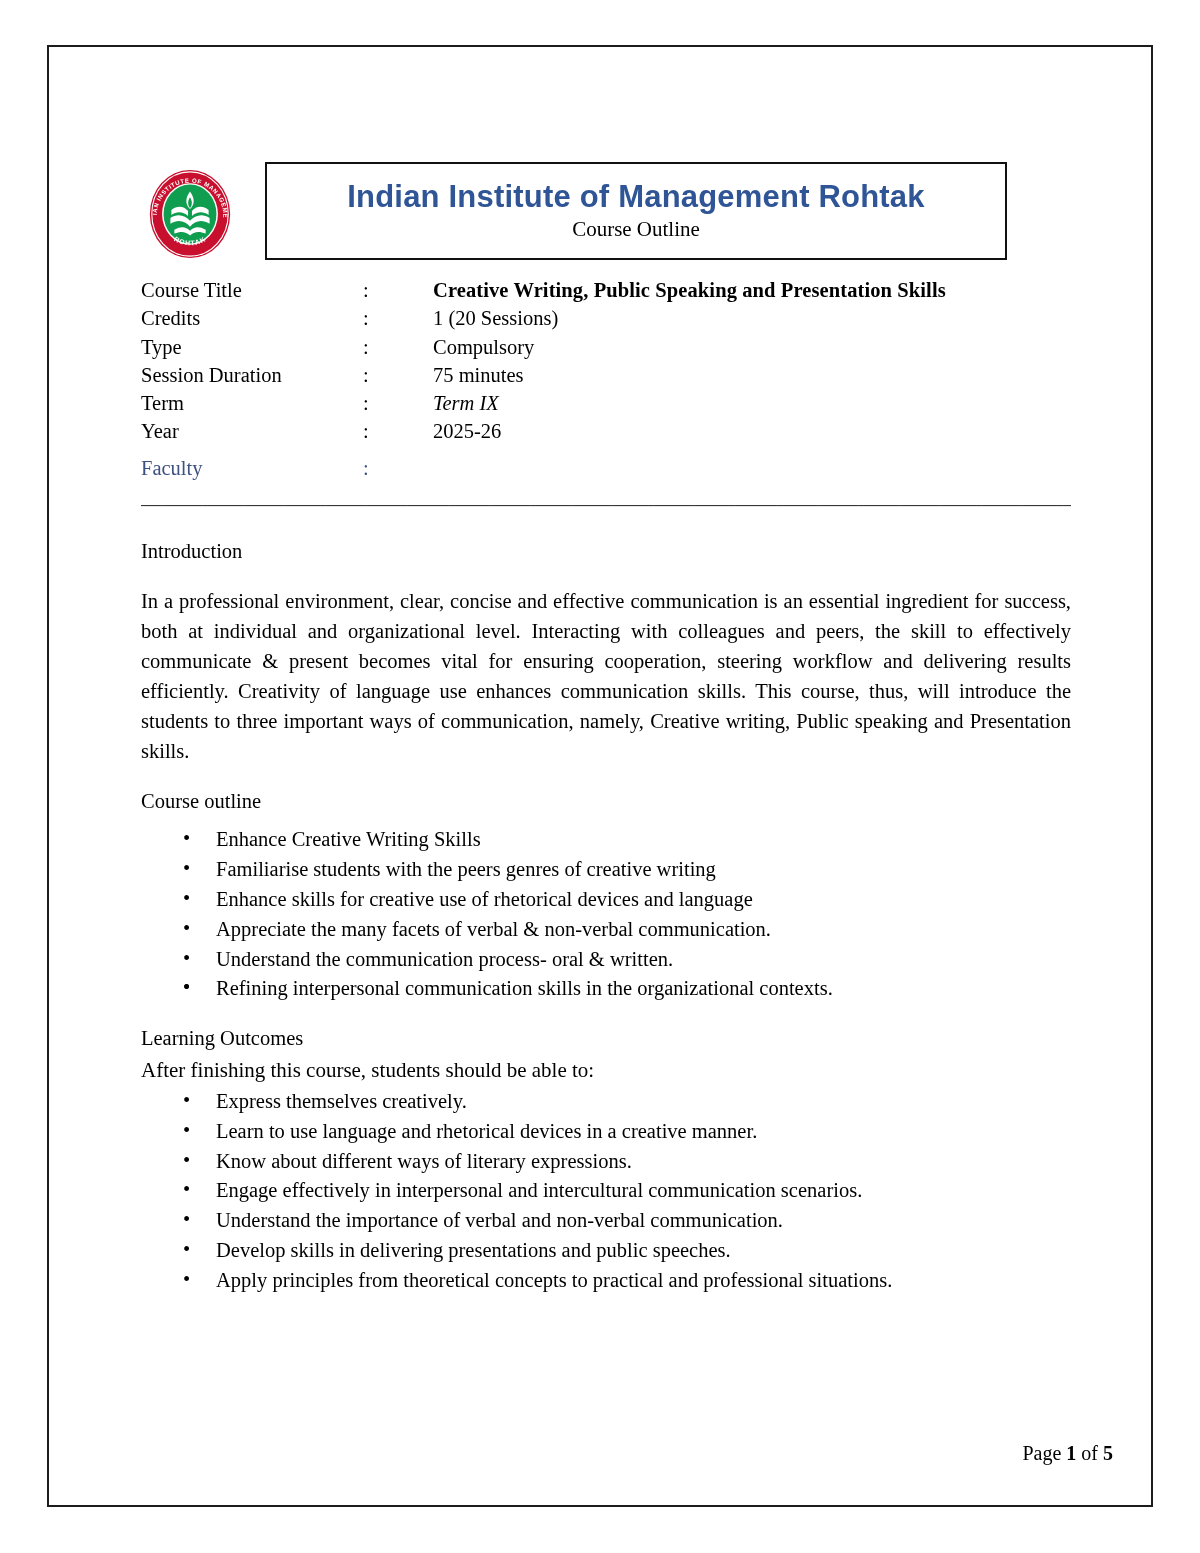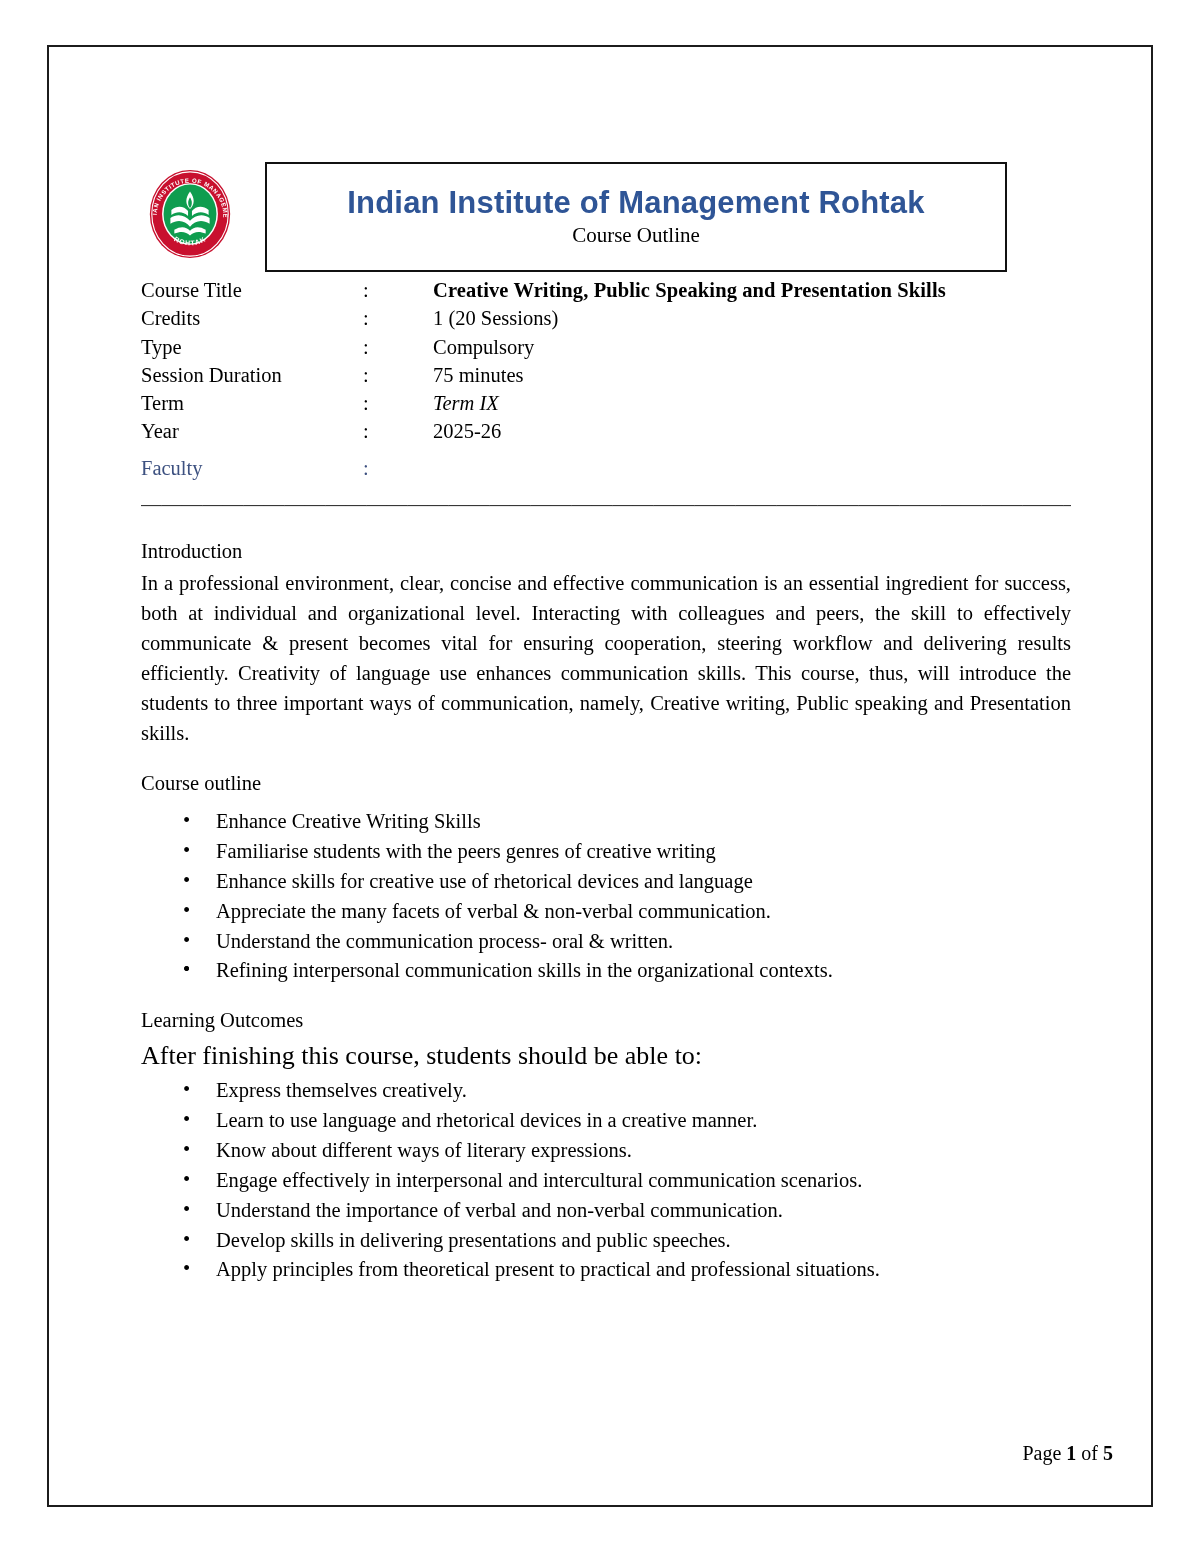--- a/index.html
+++ b/index.html
@@ -47,21 +47,21 @@
     width: 98px;
     height: 98px;
   }
   .logo-wrap svg { display: block; }
 
   .title-box {
     position: absolute;
     left: 124px;
     top: 0px;
     width: 742px;
-    height: 110px;
+    height: 98px;
     border: 2.5px solid #111111;
     box-sizing: border-box;
     display: flex;
     flex-direction: column;
     align-items: center;
     justify-content: center;
     background: #ffffff;
   }
   .inst-name {
     font-family: "Liberation Sans", "DejaVu Sans", sans-serif;
@@ -115,26 +115,26 @@
   
   h2.section {
     font-size: 20.5px;
     font-weight: normal;
     margin: 22px 0 0 0;
     line-height: 1.35;
   }
   p.para {
     font-size: 20.5px;
     line-height: 1.47;
-    margin: 2px 0 0 0;
+    margin: 20px 0 0 0;
     text-align: justify;
     text-justify: inter-word;
   }
   p.plain {
-    font-size: 26px;
+    font-size: 21px;
     line-height: 1.47;
     margin: 2px 0 0 0;
   }
 
   ul.bullets {
     list-style: none;
     margin: 10px 0 0 0;
     padding: 0;
   }
   ul.bullets.tight { margin-top: 2px; }
@@ -265,21 +265,21 @@
 
     <h2 class="section">Learning Outcomes</h2>
     <p class="plain">After finishing this course, students should be able to:</p>
     <ul class="bullets tight">
       <li><span class="bullet-dot">•</span><span>Express themselves creatively.</span></li>
       <li><span class="bullet-dot">•</span><span>Learn to use language and rhetorical devices in a creative manner.</span></li>
       <li><span class="bullet-dot">•</span><span>Know about different ways of literary expressions.</span></li>
       <li><span class="bullet-dot">•</span><span>Engage effectively in interpersonal and intercultural communication scenarios.</span></li>
       <li><span class="bullet-dot">•</span><span>Understand the importance of verbal and non-verbal communication.</span></li>
       <li><span class="bullet-dot">•</span><span>Develop skills in delivering presentations and public speeches.</span></li>
-      <li><span class="bullet-dot">•</span><span>Apply principles from theoretical present to practical and professional situations.</span></li>
+      <li><span class="bullet-dot">•</span><span>Apply principles from theoretical concepts to practical and professional situations.</span></li>
     </ul>
 
   </div>
 
   <div class="footer">
     <span>Page </span><span class="num">1</span><span> of </span><span class="num">5</span>
   </div>
 
 </div>
 

